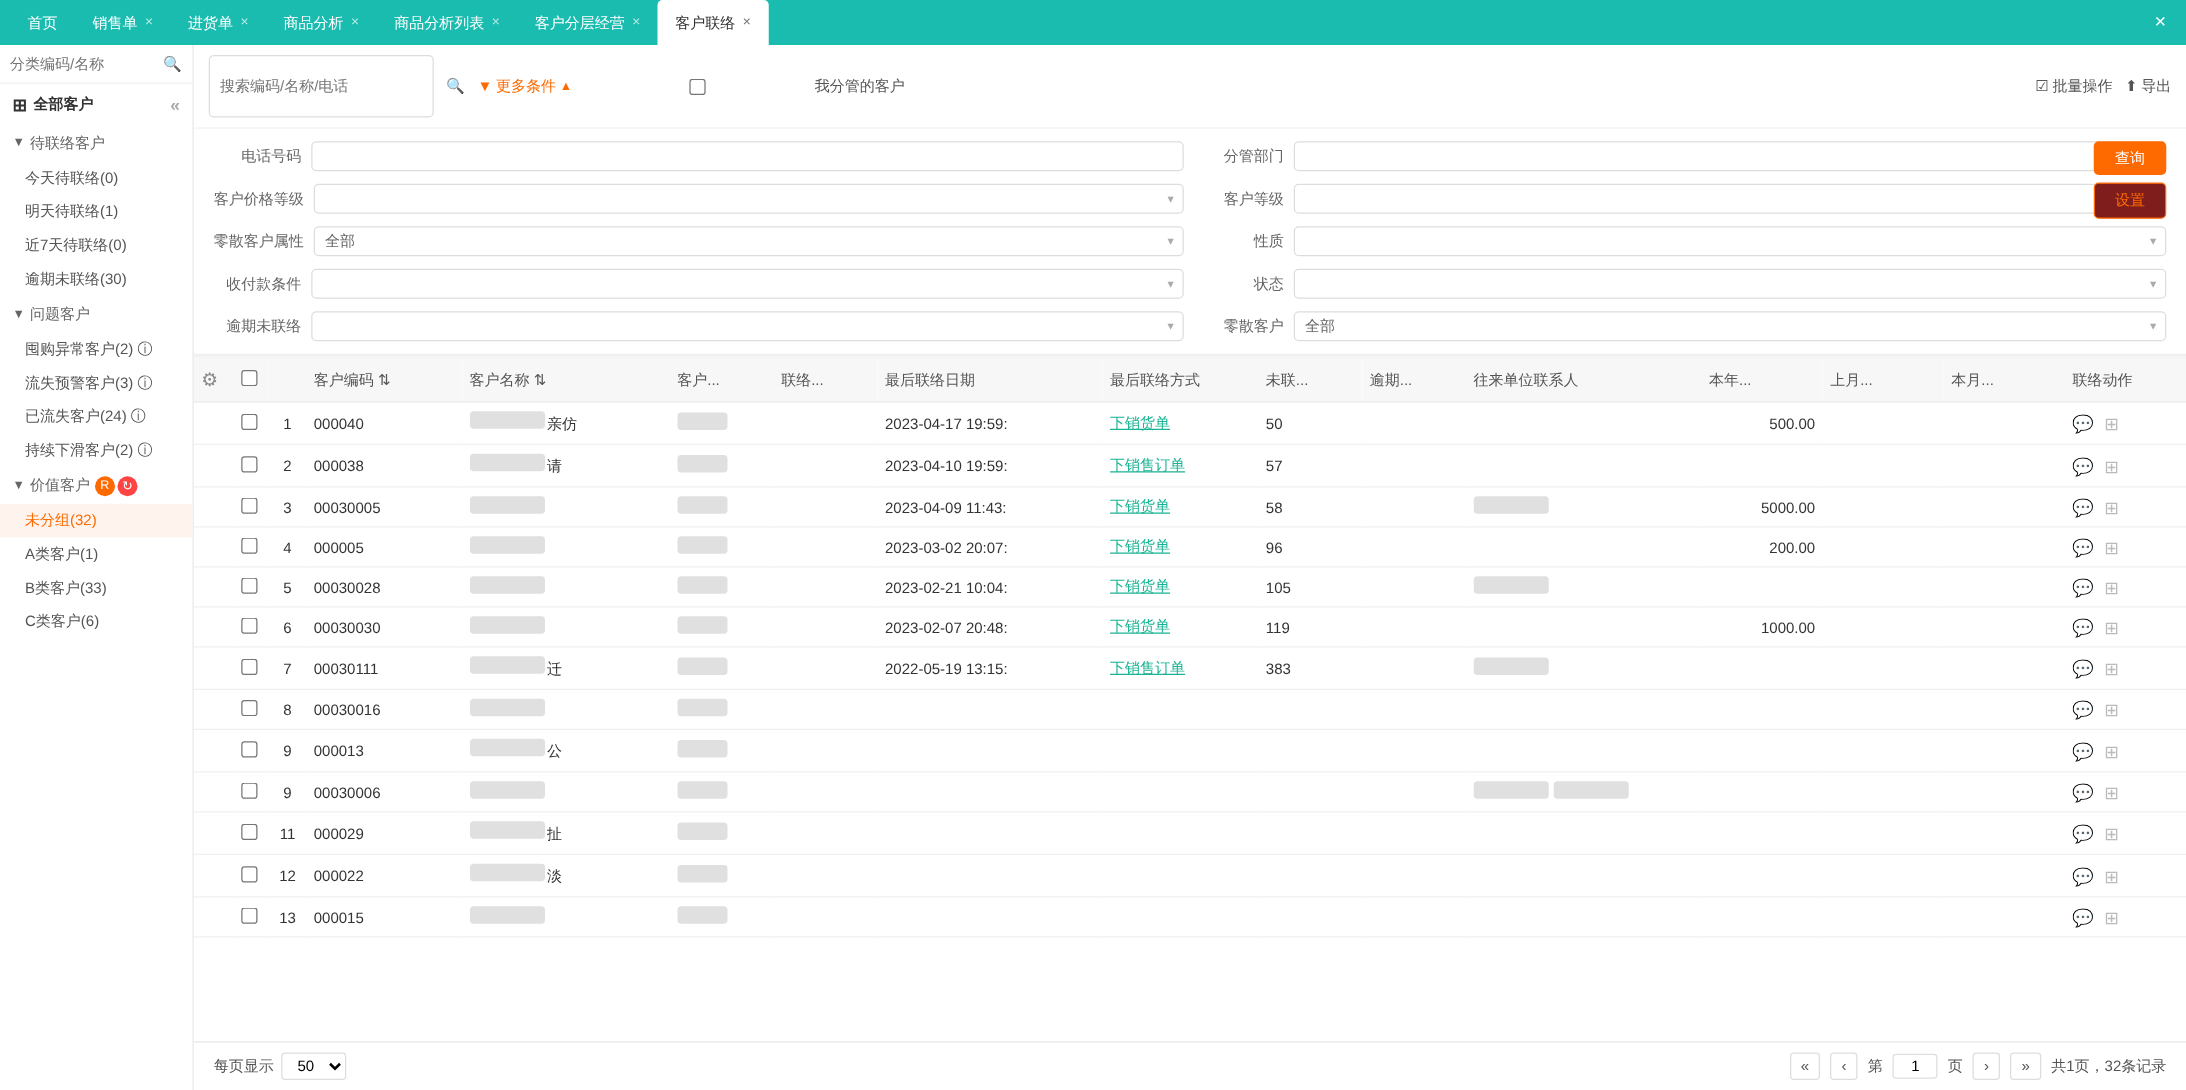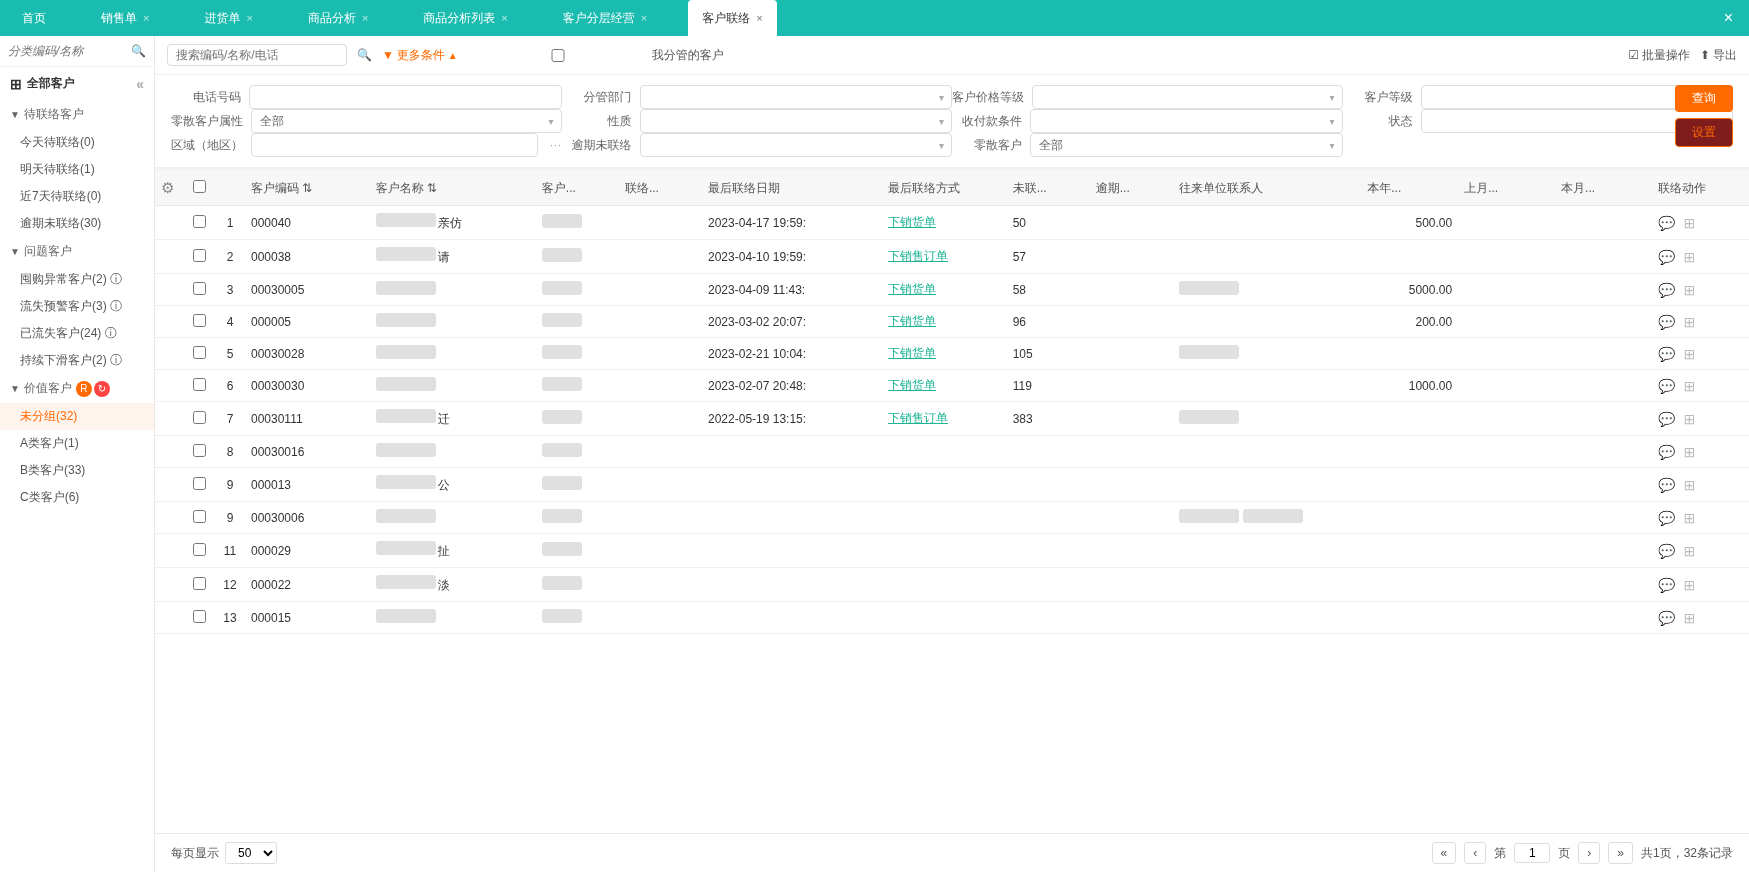--- a/index.html
+++ b/index.html
@@ -5,21 +5,20 @@
     * { box-sizing: border-box; margin: 0; padding: 0; font-family: 'Microsoft YaHei', Arial, sans-serif; font-size: 12px; }
     body { background: #f5f5f5; overflow: hidden; }
 
     
     .tab-bar {
       display: flex;
       align-items: center;
       background: #1abcb0;
       height: 36px;
       padding: 0 8px;
-      gap: 27px;
     }
     .tab-item {
       display: flex;
       align-items: center;
       padding: 0 14px;
       height: 36px;
       color: #fff;
       cursor: pointer;
       font-size: 13px;
       white-space: nowrap;
@@ -67,21 +66,20 @@
       padding: 8px 8px;
       border-bottom: 1px solid #f0f0f0;
     }
     .sidebar-search input {
       border: none;
       outline: none;
       font-size: 12px;
       color: #666;
       width: 100%;
       background: transparent;
-      font-style: italic;
     }
     .sidebar-search .search-icon {
       color: #aaa;
       margin-left: 4px;
       cursor: pointer;
     }
     .sidebar-all-customers {
       display: flex;
       align-items: center;
       padding: 8px 10px;
@@ -136,21 +134,21 @@
       background: #fff;
       padding: 8px 12px;
       display: flex;
       align-items: center;
       border-bottom: 1px solid #f0f0f0;
       gap: 10px;
     }
     .filter-bar input {
       border: 1px solid #ddd;
       border-radius: 4px;
-      padding: 3px 8px;
+      padding: 17px 8px;
       font-size: 12px;
       width: 180px;
       outline: none;
     }
     .filter-btn {
       color: #ff6a00;
       cursor: pointer;
       display: flex;
       align-items: center;
       gap: 3px;
@@ -178,21 +176,22 @@
       gap: 3px;
       font-size: 12px;
     }
 
     
     .advanced-filter {
       background: #fff;
       padding: 10px 16px;
       border-bottom: 2px solid #f0f0f0;
       display: grid;
-      grid-template-columns: 1fr 1fr 1fr 1fr;
+      grid-template-columns: 1fr 1fr;
+      gap: 10px;
       position: relative;
     }
     .filter-row {
       display: flex;
       align-items: center;
       gap: 8px;
     }
     .filter-label {
       color: #666;
       white-space: nowrap;
@@ -548,25 +547,20 @@
       </div>
       <div class="filter-row">
         <span class="filter-label">状态</span>
         <div class="filter-select-wrapper">
           <select><option></option></select>
           <span class="filter-select-arrow">▾</span>
         </div>
       </div>
 
       <div class="filter-row">
-        <span class="filter-label">区域（地区）</span>
-        <input class="filter-input" type="text" style="flex: 1 1 0%;">
-        <span style="margin-left:4px;color:#aaa;cursor:pointer;">···</span>
-      </div>
-      <div class="filter-row">
         <span class="filter-label">逾期未联络</span>
         <div class="filter-select-wrapper">
           <select><option></option></select>
           <span class="filter-select-arrow">▾</span>
         </div>
       </div>
       <div class="filter-row">
         <span class="filter-label">零散客户</span>
         <div class="filter-select-wrapper">
           <select>

